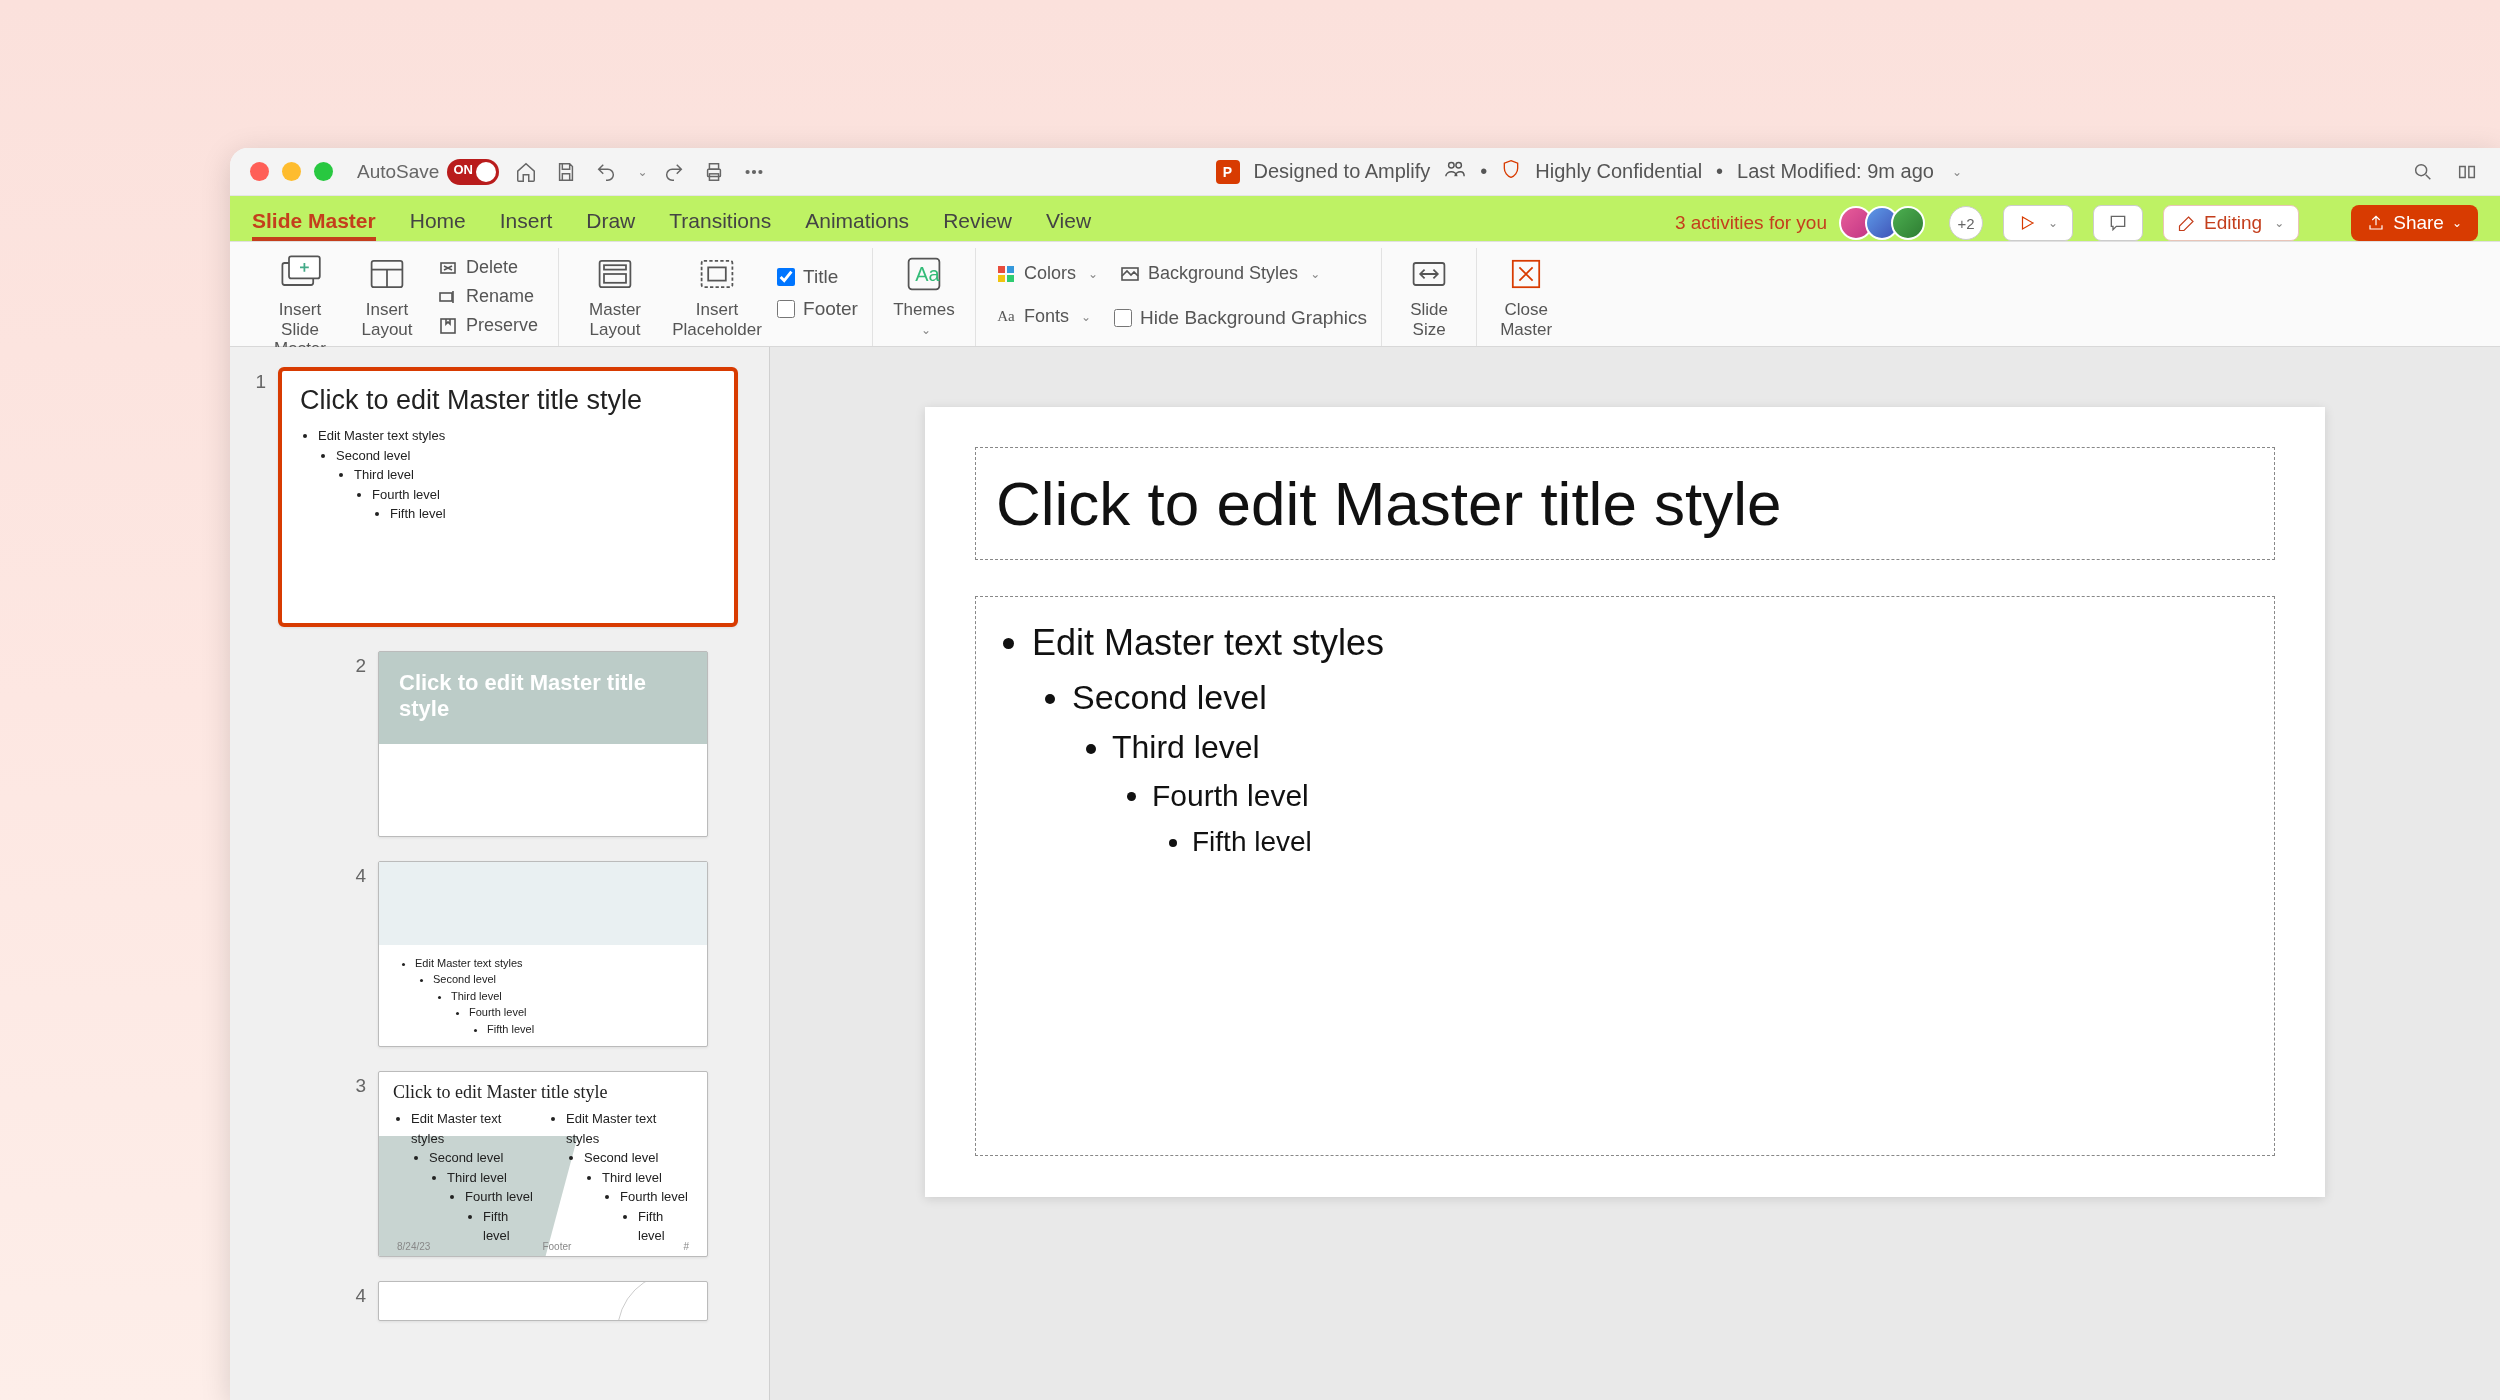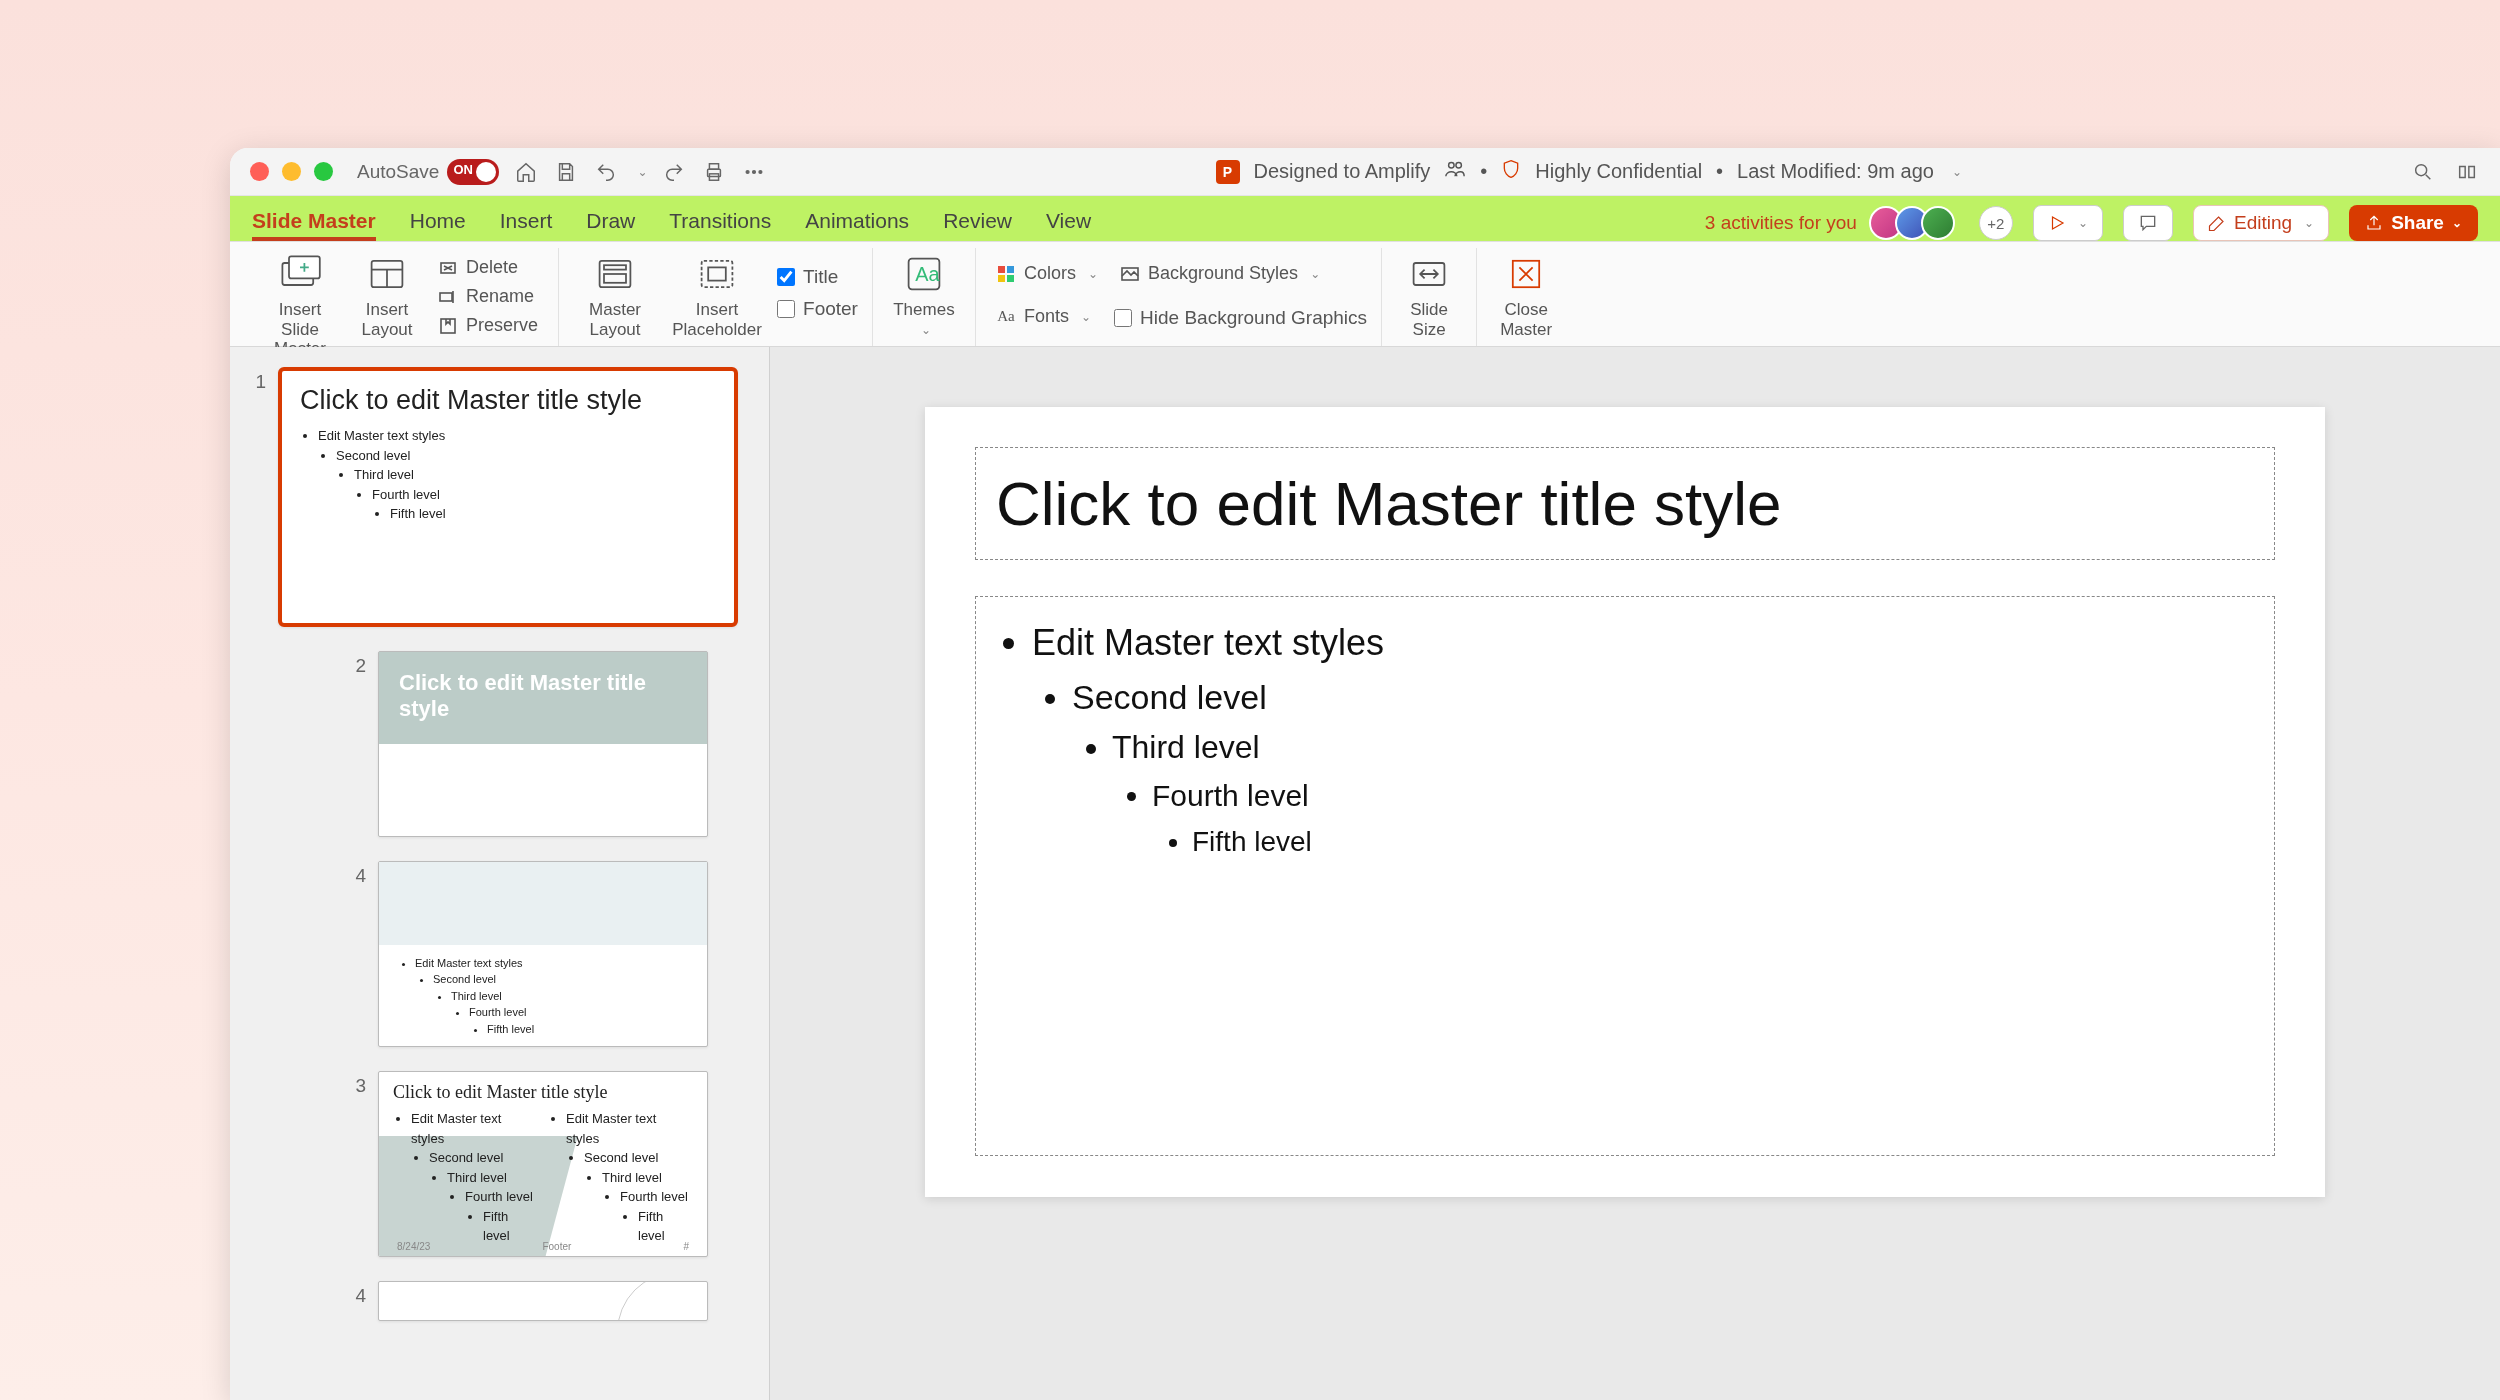--- a/index.html
+++ b/index.html
@@ -28,21 +28,21 @@
   .avatars { display: flex; }
   .avatar { width: 34px; height: 34px; border-radius: 50%; border: 2px solid #fff; margin-left: -8px; display: flex; align-items: center; justify-content: center; font-size: 12px; color: #fff; }
   .av1 { background: linear-gradient(135deg,#e85d9a,#c13584); }
   .av2 { background: linear-gradient(135deg,#5d9ae8,#3f51b5); }
   .av3 { background: linear-gradient(135deg,#4caf50,#2e7d32); }
   .plus-badge { width: 34px; height: 34px; border-radius: 50%; border: 1px solid #ccc; background: #fff; color: #666; font-size: 15px; display: flex; align-items: center; justify-content: center; margin-left: 4px; }
   .pill { height: 36px; padding: 0 14px; border: 1px solid #ccc; border-radius: 8px; background: #fff; display: flex; align-items: center; gap: 8px; font-size: 19px; color: #666; }
   .pill.play svg { color: #d83b01; }
   .pill.edit { color: #c43e1c; border-color: #e8c4b8; }
   .pill.edit svg { color: #c43e1c; }
-  .share-btn { height: 36px; padding: 0 16px; background: #d83b01; color: #fff; border-radius: 8px; display: flex; align-items: center; gap: 8px; font-size: 19px; font-weight: 700; }
+  .share-btn { height: 36px; padding: 0 16px; background: #d83b01; color: #fff; border-radius: 8px; display: flex; align-items: center; gap: 8px; font-size: 19px; font-weight: 400; margin-left: 32px; }
   .activities { color: #c43e1c; font-size: 19px; }
   
   .ribbon { background: #fafafa; border-bottom: 1px solid #d8d8d8; display: flex; align-items: stretch; padding: 6px 14px 0; height: 105px; }
   .rgroup { display: flex; flex-direction: row; align-items: flex-start; padding: 0 14px; border-right: 1px solid #e2e2e2; gap: 10px; }
   .rgroup:last-child { border-right: none; }
   .big-btn { display: flex; flex-direction: column; align-items: center; gap: 4px; font-size: 17px; color: #555; width: 84px; text-align: center; line-height: 1.15; padding-top: 4px; cursor: pointer; }
   .big-btn .ico { width: 44px; height: 44px; display: flex; align-items: center; justify-content: center; }
   .small-stack { display: flex; flex-direction: column; gap: 2px; padding-top: 6px; }
   .small-btn { display: flex; align-items: center; gap: 8px; font-size: 18px; color: #555; padding: 3px 6px; cursor: pointer; }
   .small-btn .si { width: 20px; height: 20px; display: flex; align-items: center; justify-content: center; }

